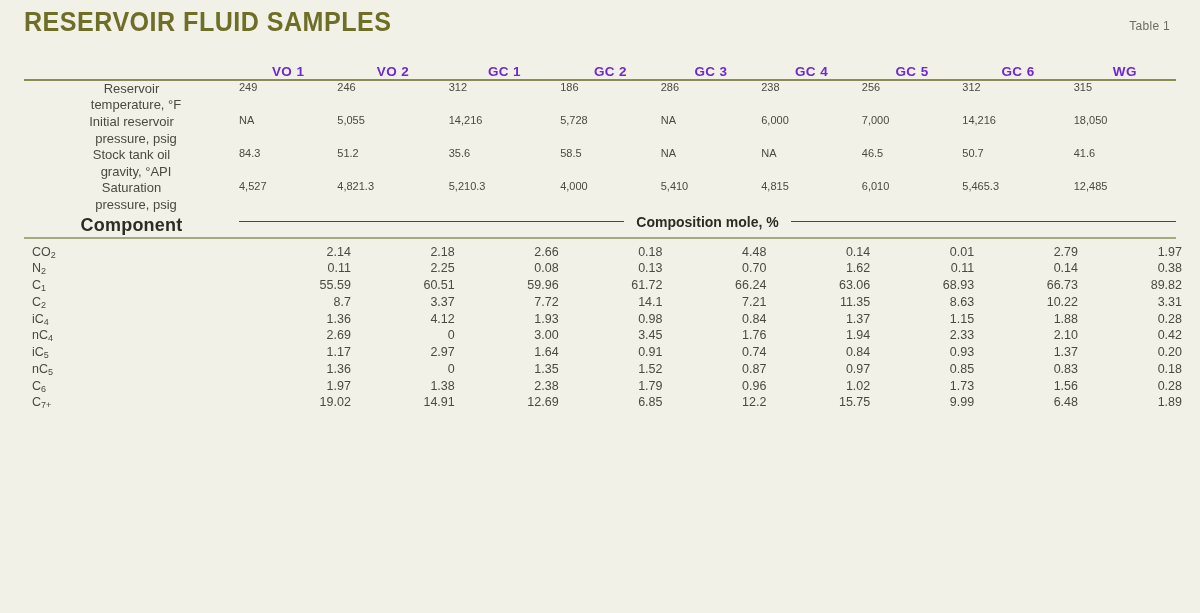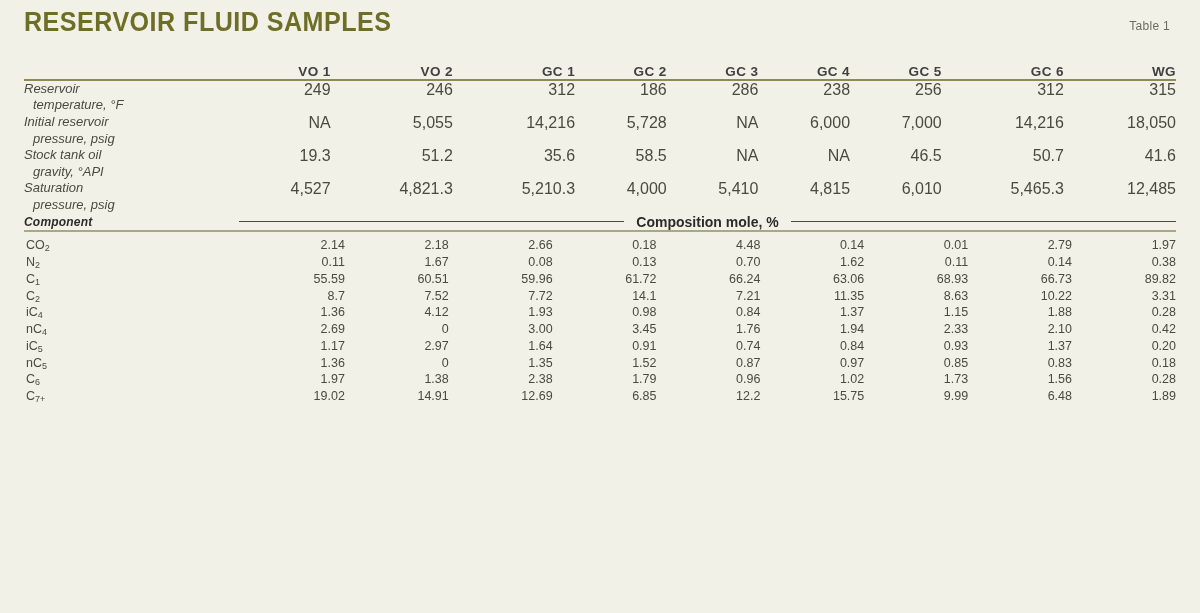--- a/index.html
+++ b/index.html
@@ -53,64 +53,62 @@
     font-size: 13px;
   }
   table.fluid th,
   table.fluid td {
     padding: 0;
     vertical-align: top;
   }
   th.col-head {
     font-size: 13.5px;
     font-weight: bold;
-    color: #404040;
-    text-align: right;
+    color: #6d28d9;
     padding-bottom: 9px;
     letter-spacing: 0.4px;
     white-space: nowrap;
   }
   th.head-blank {
     width: 215px;
   }
   .rule-row td {
     height: 1px;
     padding: 0;
   }
   .rule-row .rule {
     height: 2px;
     background: #8b8b55;
   }
   td.prop-label {
-    text-align: left;
+    text-align: center;
     font-size: 13px;
     line-height: 1.28;
     color: #4a4a40;
     padding: 7px 8px 4px 2px;
     width: 215px;
-    font-style: italic;
   }
   td.prop-label .sub {
     display: block;
     padding-left: 9px;
   }
   td.num {
-    text-align: right;
-    font-size: 16px;
+    text-align: left;
+    font-size: 11px;
     color: #4a4a40;
     padding: 7px 0 4px 0;
     white-space: nowrap;
   }
   .component-row td {
     padding-top: 6px;
     padding-bottom: 3px;
   }
   .component-label {
     font-weight: bold;
-    font-size: 12px;
+    font-size: 18px;
     color: #2c2c25;
     letter-spacing: 0.2px;
   }
   .comp-banner {
     display: flex;
     align-items: center;
     gap: 12px;
     font-weight: bold;
     font-size: 14px;
     color: #2c2c25;
@@ -127,20 +125,21 @@
   }
   .comp-rule .rule {
     height: 2px;
     background: #a9a97e;
   }
   table.comp {
     width: 100%;
     border-collapse: collapse;
     font-size: 12.5px;
     margin-top: 5px;
+    margin-left: 6px;
   }
   table.comp td {
     padding: 0;
     line-height: 1.34;
     color: #4a4a40;
   }
   table.comp td.sp-label {
     width: 215px;
     text-align: left;
     padding-left: 2px;
@@ -221,21 +220,21 @@
         <td class="num">14,216</td>
         <td class="num">18,050</td>
       </tr>
 
 
       <tr>
         <td class="prop-label">
           <span>Stock tank oil</span>
           <span class="sub">gravity, °API</span>
         </td>
-        <td class="num">19.3</td>
+        <td class="num">84.3</td>
         <td class="num">51.2</td>
         <td class="num">35.6</td>
         <td class="num">58.5</td>
         <td class="num">NA</td>
         <td class="num">NA</td>
         <td class="num">46.5</td>
         <td class="num">50.7</td>
         <td class="num">41.6</td>
       </tr>
 
@@ -285,21 +284,21 @@
         <td class="cnum">0.18</td>
         <td class="cnum">4.48</td>
         <td class="cnum">0.14</td>
         <td class="cnum">0.01</td>
         <td class="cnum">2.79</td>
         <td class="cnum">1.97</td>
       </tr>
       <tr>
         <td class="sp-label"><span>N</span><sub>2</sub></td>
         <td class="cnum">0.11</td>
-        <td class="cnum">1.67</td>
+        <td class="cnum">2.25</td>
         <td class="cnum">0.08</td>
         <td class="cnum">0.13</td>
         <td class="cnum">0.70</td>
         <td class="cnum">1.62</td>
         <td class="cnum">0.11</td>
         <td class="cnum">0.14</td>
         <td class="cnum">0.38</td>
       </tr>
       <tr>
         <td class="sp-label"><span>C</span><sub>1</sub></td>
@@ -309,21 +308,21 @@
         <td class="cnum">61.72</td>
         <td class="cnum">66.24</td>
         <td class="cnum">63.06</td>
         <td class="cnum">68.93</td>
         <td class="cnum">66.73</td>
         <td class="cnum">89.82</td>
       </tr>
       <tr>
         <td class="sp-label"><span>C</span><sub>2</sub></td>
         <td class="cnum">8.7</td>
-        <td class="cnum">7.52</td>
+        <td class="cnum">3.37</td>
         <td class="cnum">7.72</td>
         <td class="cnum">14.1</td>
         <td class="cnum">7.21</td>
         <td class="cnum">11.35</td>
         <td class="cnum">8.63</td>
         <td class="cnum">10.22</td>
         <td class="cnum">3.31</td>
       </tr>
       <tr>
         <td class="sp-label"><span>iC</span><sub>4</sub></td>

